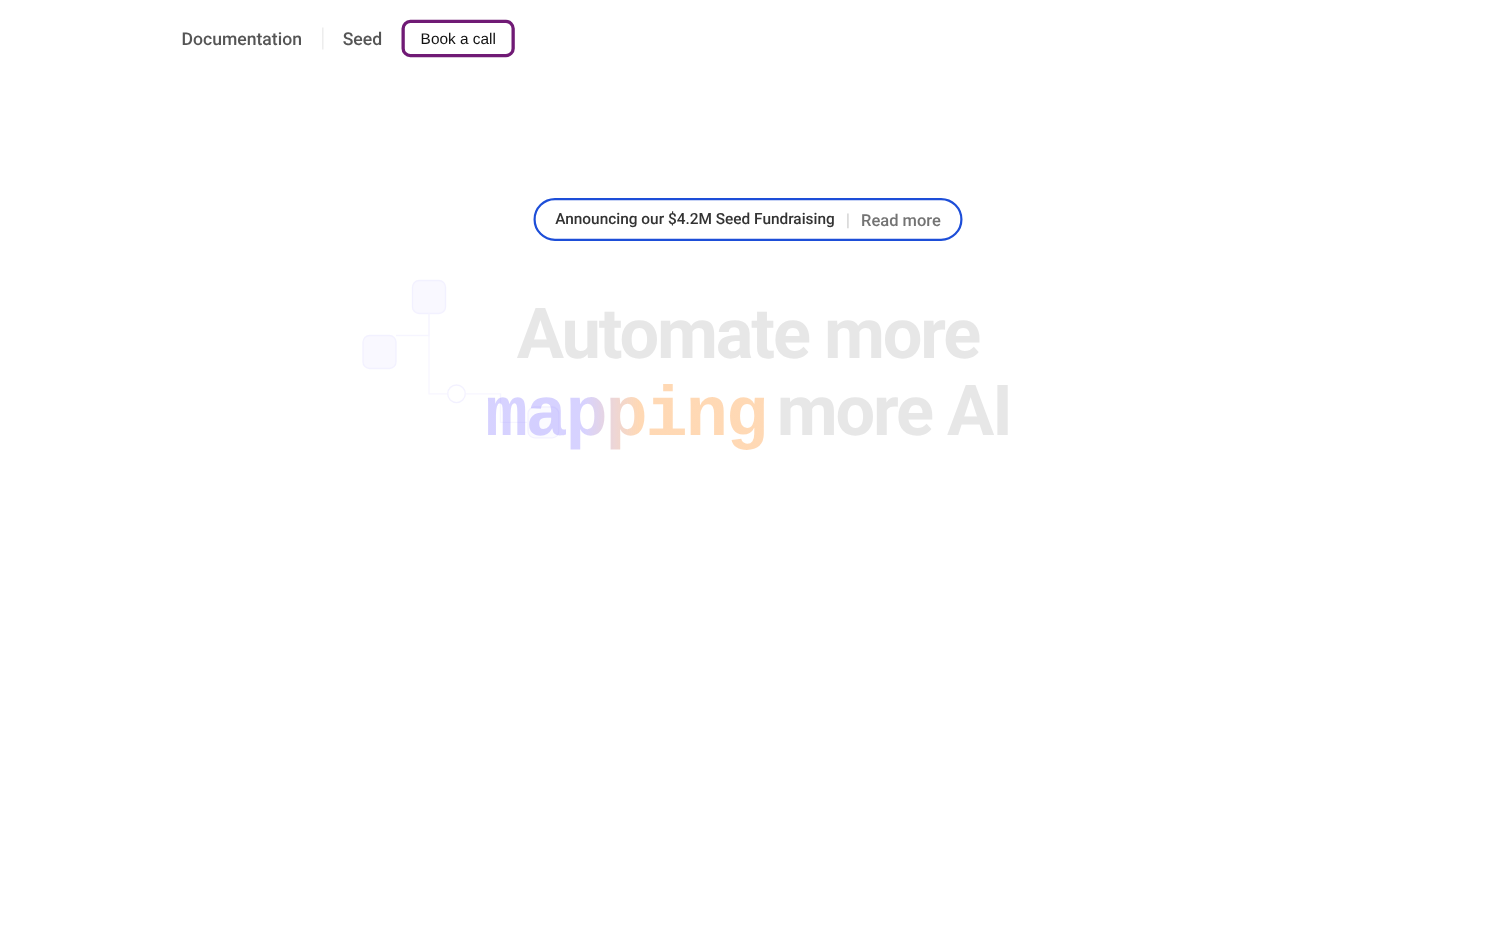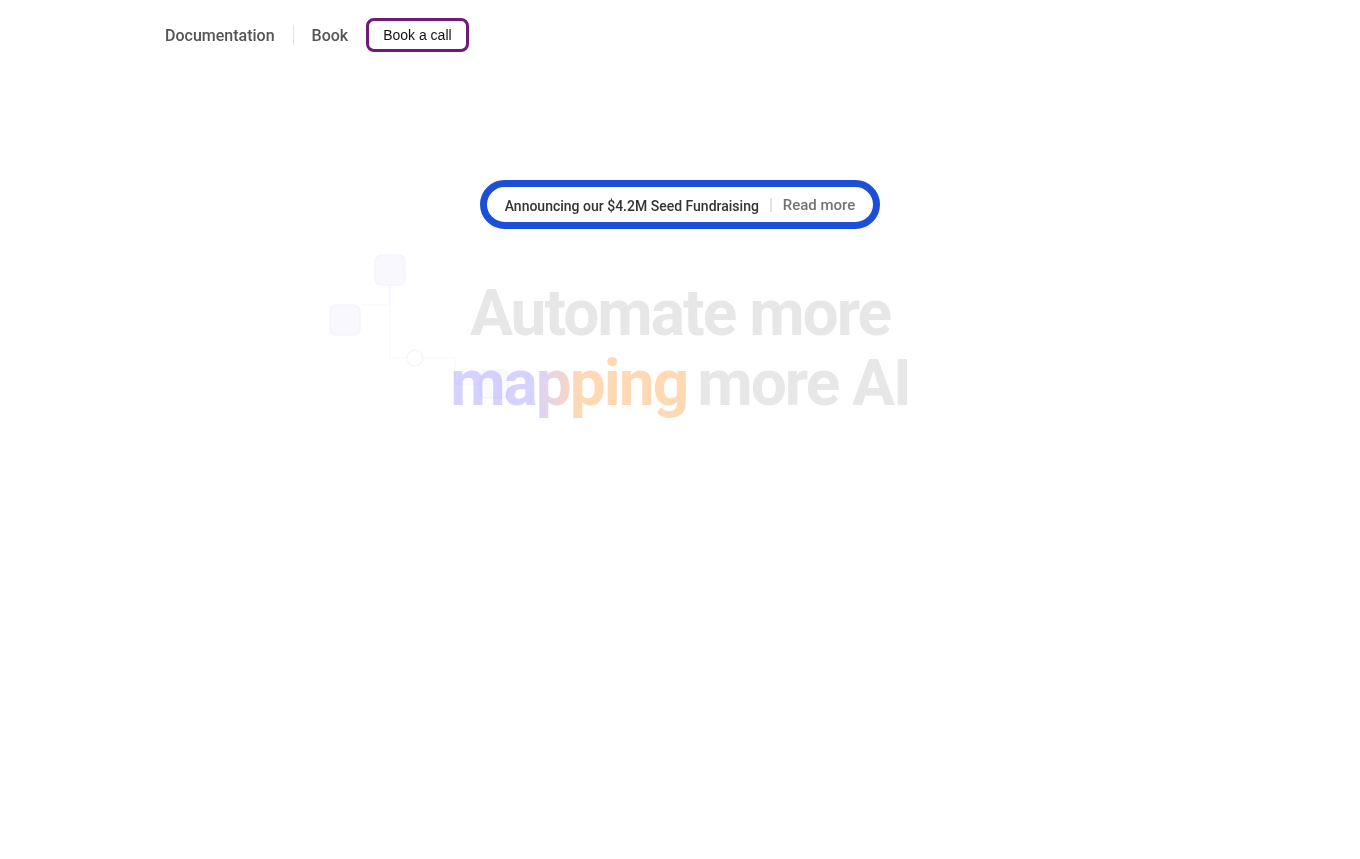--- a/index.html
+++ b/index.html
@@ -112,23 +112,23 @@
     
     
     .announcement-wrap {
       display: flex;
       justify-content: center;
       margin-top: 110px;
     }
     
     .announcement {
       display: inline-flex;
-      align-items: flex-end;
+      align-items: center;
       gap: 10px;
-      border: 7px solid #1d4ed8;
+      border: 2px solid #1d4ed8;
       border-radius: 999px;
       padding: 8px 18px;
       background: #ffffff;
     }
     
     .announcement-text {
       font-size: 14px;
       color: #333333;
       font-weight: 500;
     }
@@ -169,20 +169,21 @@
     
     .hero-gradient {
       background: linear-gradient(90deg,
         rgba(139, 126, 255, 0.35) 0%,
         rgba(139, 126, 255, 0.35) 35%,
         rgba(255, 170, 90, 0.45) 55%,
         rgba(255, 170, 90, 0.45) 100%);
       -webkit-background-clip: text;
       background-clip: text;
       color: transparent;
+      font-family: Liberation Mono, monospace;
     }
     
     .hero-rest {
       color: rgba(120, 120, 120, 0.18);
       margin-left: 10px;
     }
     
     
     .bg-illustration {
       position: absolute;
@@ -207,21 +208,21 @@
       <path d="M143 108 H175 V134 H200" stroke="#c9c2ff"></path>
     </g>
   </svg>
 </div>
 
 <header class="header">
 
   <div class="header-right">
     <span class="header-link">Documentation</span>
     <div class="vdiv"></div>
-    <span class="header-link">Book</span>
+    <span class="header-link">Seed</span>
     <button class="book-btn">Book a call</button>
   </div>
 </header>
 
 <div class="announcement-wrap">
   <div class="announcement">
     <span class="announcement-text">Announcing our $4.2M Seed Fundraising</span>
     <span class="announcement-sep">|</span>
     <span class="announcement-link">Read more</span>
   </div>

